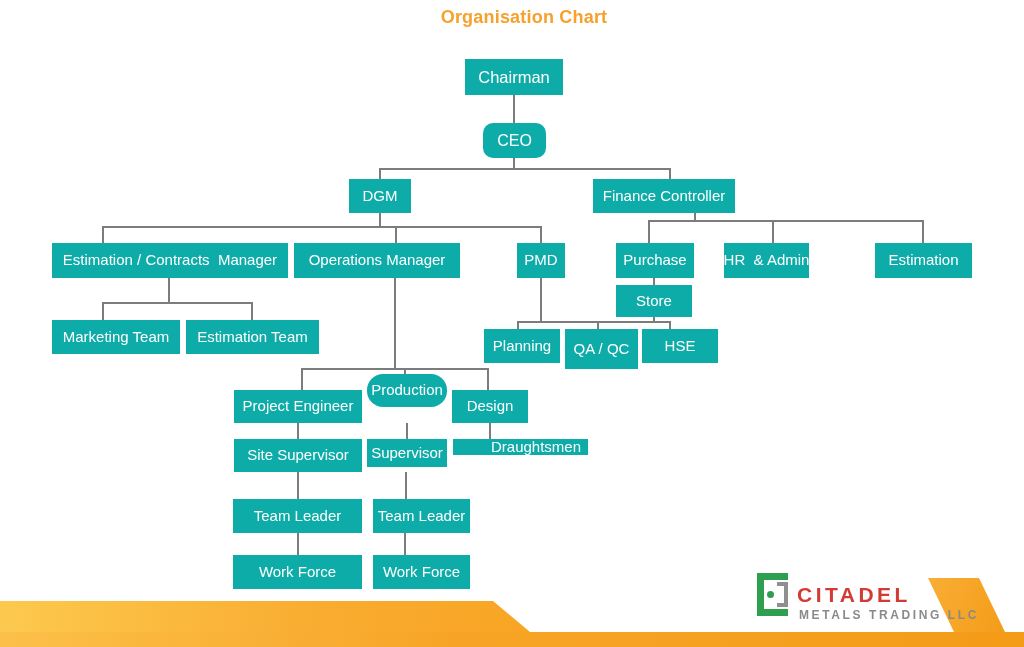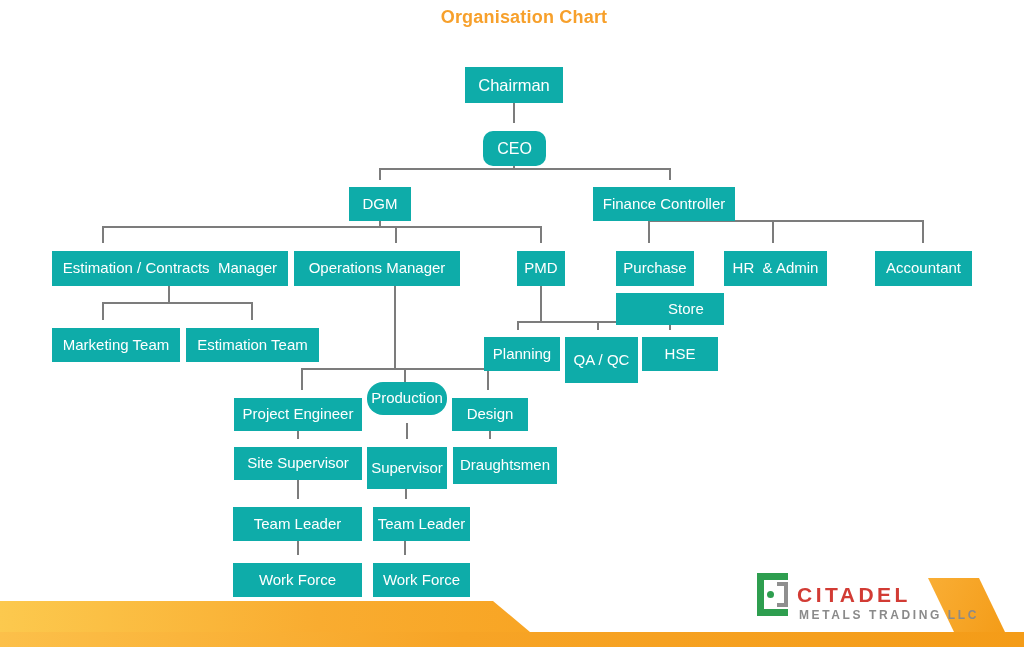--- a/index.html
+++ b/index.html
@@ -7,45 +7,45 @@
     position:relative; width:1024px; height:647px; overflow:hidden;
     background:#ffffff; font-family:"Liberation Sans", sans-serif;
   }
   .chart-title {
     position:absolute; left:12px; top:7px; width:1024px; text-align:center;
     font-size:18px; font-weight:bold; color:#F7A02B; letter-spacing:0.2px;
   }
   .node {
     position:absolute; background:#0EACA9; color:#ffffff;
     display:flex; align-items:center; justify-content:center;
-    font-size:15px; white-space:pre; text-align:center; line-height:1.1;margin-top:8px;
+    font-size:15px; white-space:pre; text-align:center; line-height:1.1;
   }
   
   .n-chairman   { left:465px; top:59px;  width:98px;  height:36px; font-size:16.5px; }
   .n-ceo        { left:483px; top:123px; width:63px;  height:35px; font-size:16px;border-radius:10px; }
   .n-dgm        { left:349px; top:179px; width:62px;  height:34px; }
   .n-fc         { left:593px; top:179px; width:142px; height:34px; }
   .n-estmgr     { left:52px;  top:243px; width:236px; height:35px; }
   .n-ops        { left:294px; top:243px; width:166px; height:35px; }
   .n-pmd        { left:517px; top:243px; width:48px;  height:35px; }
   .n-purchase   { left:616px; top:243px; width:78px;  height:35px; }
-  .n-hr         { left:724px; top:243px; width:103px; height:35px; }
+  .n-hr         { left:724px; top:243px; width:85px; height:35px; }
   .n-accountant { left:875px; top:243px; width:97px;  height:35px; }
-  .n-store      { left:616px; top:285px; width:76px;  height:32px;padding-left:32px; }
+  .n-store      { left:616px; top:285px; width:76px;  height:32px; }
   .n-marketing  { left:52px;  top:320px; width:128px; height:34px; }
   .n-estteam    { left:186px; top:320px; width:133px; height:34px; }
   .n-planning   { left:484px; top:329px; width:76px;  height:34px; }
-  .n-qaqc       { left:565px; top:329px; width:73px;  height:46px;text-align:center; }
+  .n-qaqc       { left:565px; top:329px; width:73px;  height:40px;text-align:center; }
   .n-hse        { left:642px; top:329px; width:76px;  height:34px; }
   .n-pe         { left:234px; top:390px; width:128px; height:33px; }
   .n-production { left:367px; top:374px; width:80px;  height:33px;border-radius:16px; }
   .n-design     { left:452px; top:390px; width:76px;  height:33px; }
   .n-sitesup    { left:234px; top:439px; width:128px; height:33px; }
-  .n-supervisor { left:367px; top:439px; width:80px;  height:42px; }
-  .n-draughts   { left:453px; top:439px; width:104px; height:37px; }
+  .n-supervisor { left:367px; top:439px; width:80px;  height:28px; }
+  .n-draughts   { left:453px; top:439px; width:104px; height:16px;padding-left:31px; }
   .n-tl1        { left:233px; top:499px; width:129px; height:34px; }
   .n-tl2        { left:373px; top:499px; width:97px;  height:34px; }
   .n-wf1        { left:233px; top:555px; width:129px; height:34px; }
   .n-wf2        { left:373px; top:555px; width:97px;  height:34px; }
   
   .vl { position:absolute; width:2px;  background:#7c7c7c; }
   .hl { position:absolute; height:2px; background:#7c7c7c; }
   
   .band-left {
     position:absolute; left:0; top:601px; width:530px; height:31px;
@@ -131,21 +131,21 @@
 
   <div class="node n-chairman">Chairman</div>
   <div class="node n-ceo">CEO</div>
   <div class="node n-dgm">DGM</div>
   <div class="node n-fc">Finance Controller</div>
   <div class="node n-estmgr">Estimation / Contracts  Manager</div>
   <div class="node n-ops">Operations Manager</div>
   <div class="node n-pmd">PMD</div>
   <div class="node n-purchase">Purchase</div>
   <div class="node n-hr">HR  &amp; Admin</div>
-  <div class="node n-accountant">Accountant</div>
+  <div class="node n-accountant">Estimation</div>
   <div class="node n-store">Store</div>
   <div class="node n-marketing">Marketing Team</div>
   <div class="node n-estteam">Estimation Team</div>
   <div class="node n-planning">Planning</div>
   <div class="node n-qaqc">QA / QC</div>
   <div class="node n-hse">HSE</div>
   <div class="node n-pe">Project Engineer</div>
   <div class="node n-production">Production</div>
   <div class="node n-design">Design</div>
   <div class="node n-sitesup">Site Supervisor</div>

